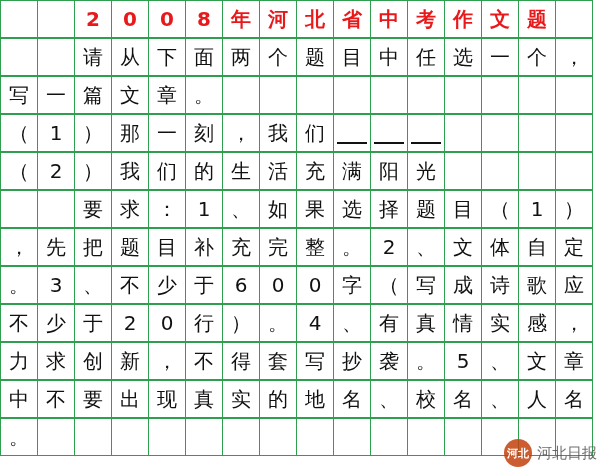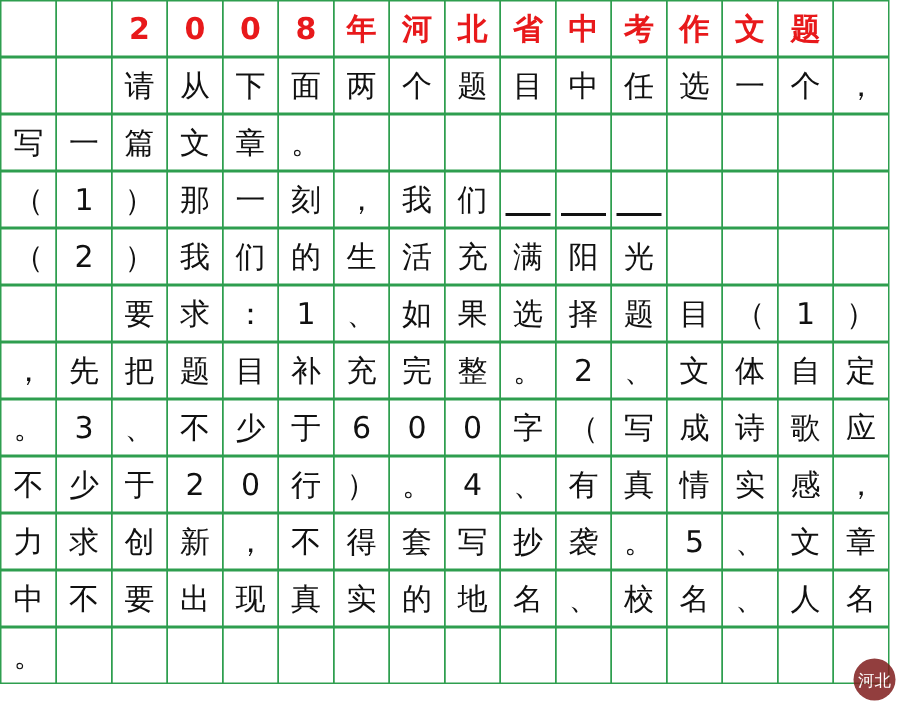--- a/index.html
+++ b/index.html
@@ -67,27 +67,27 @@
     display: flex;
     align-items: center;
     gap: 5px;
     background: rgba(255,255,255,0.0);
     pointer-events: none;
   }
   .wm-logo {
     width: 28px;
     height: 28px;
     border-radius: 50%;
-    background: #7f1d1d;
+    background: #c2410c;
     color: #ffffff;
     font-size: 11px;
     display: flex;
     align-items: center;
     justify-content: center;
-    font-weight: normal;
+    font-weight: bold;
     opacity: 0.85;
   }
   .wm-text {
     font-size: 15px;
     color: #555555;
     opacity: 0.85;
   }
 </style>
 </head>
 <body>
@@ -306,14 +306,15 @@
         <div class="cell empty"></div>
         <div class="cell empty"></div>
         <div class="cell empty"></div>
         <div class="cell empty"></div>
         <div class="cell empty"></div>
         <div class="cell empty"></div>
       </div>
     </div>
   <div class="watermark">
     <div class="wm-logo">河北</div>
+    <div class="wm-text">河北日报</div>
   </div>
 </div>
 
 </body></html>

